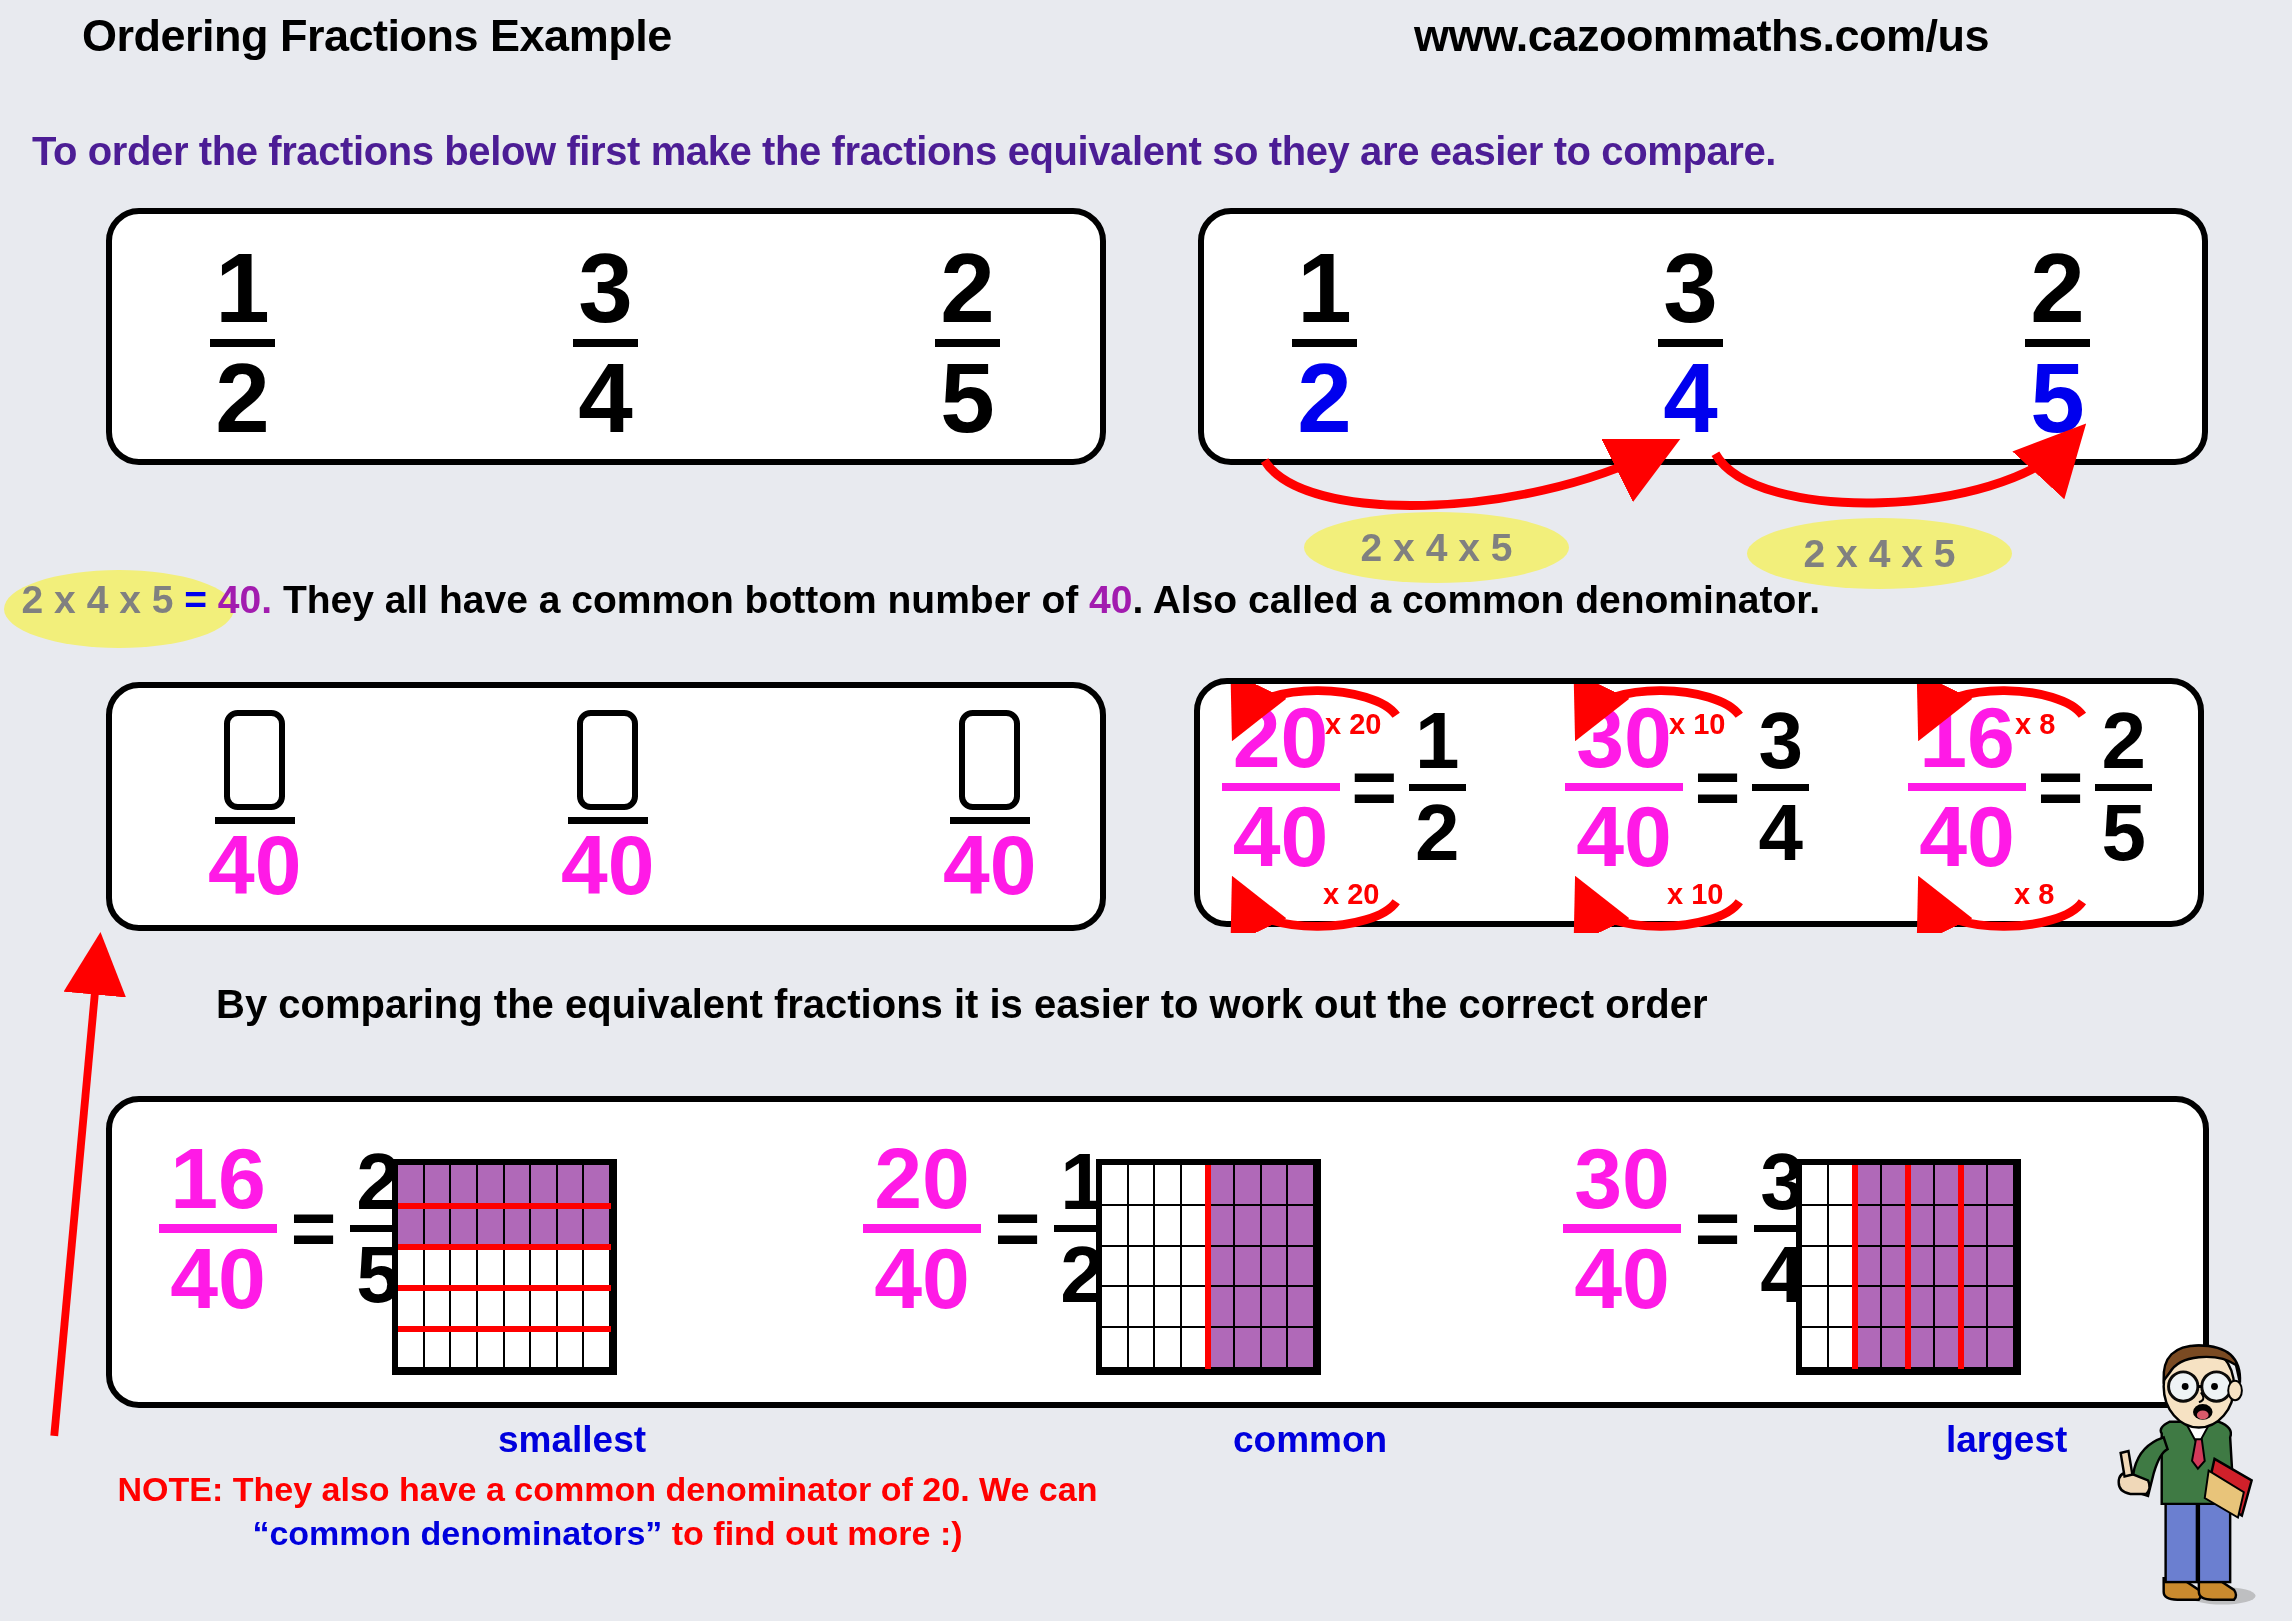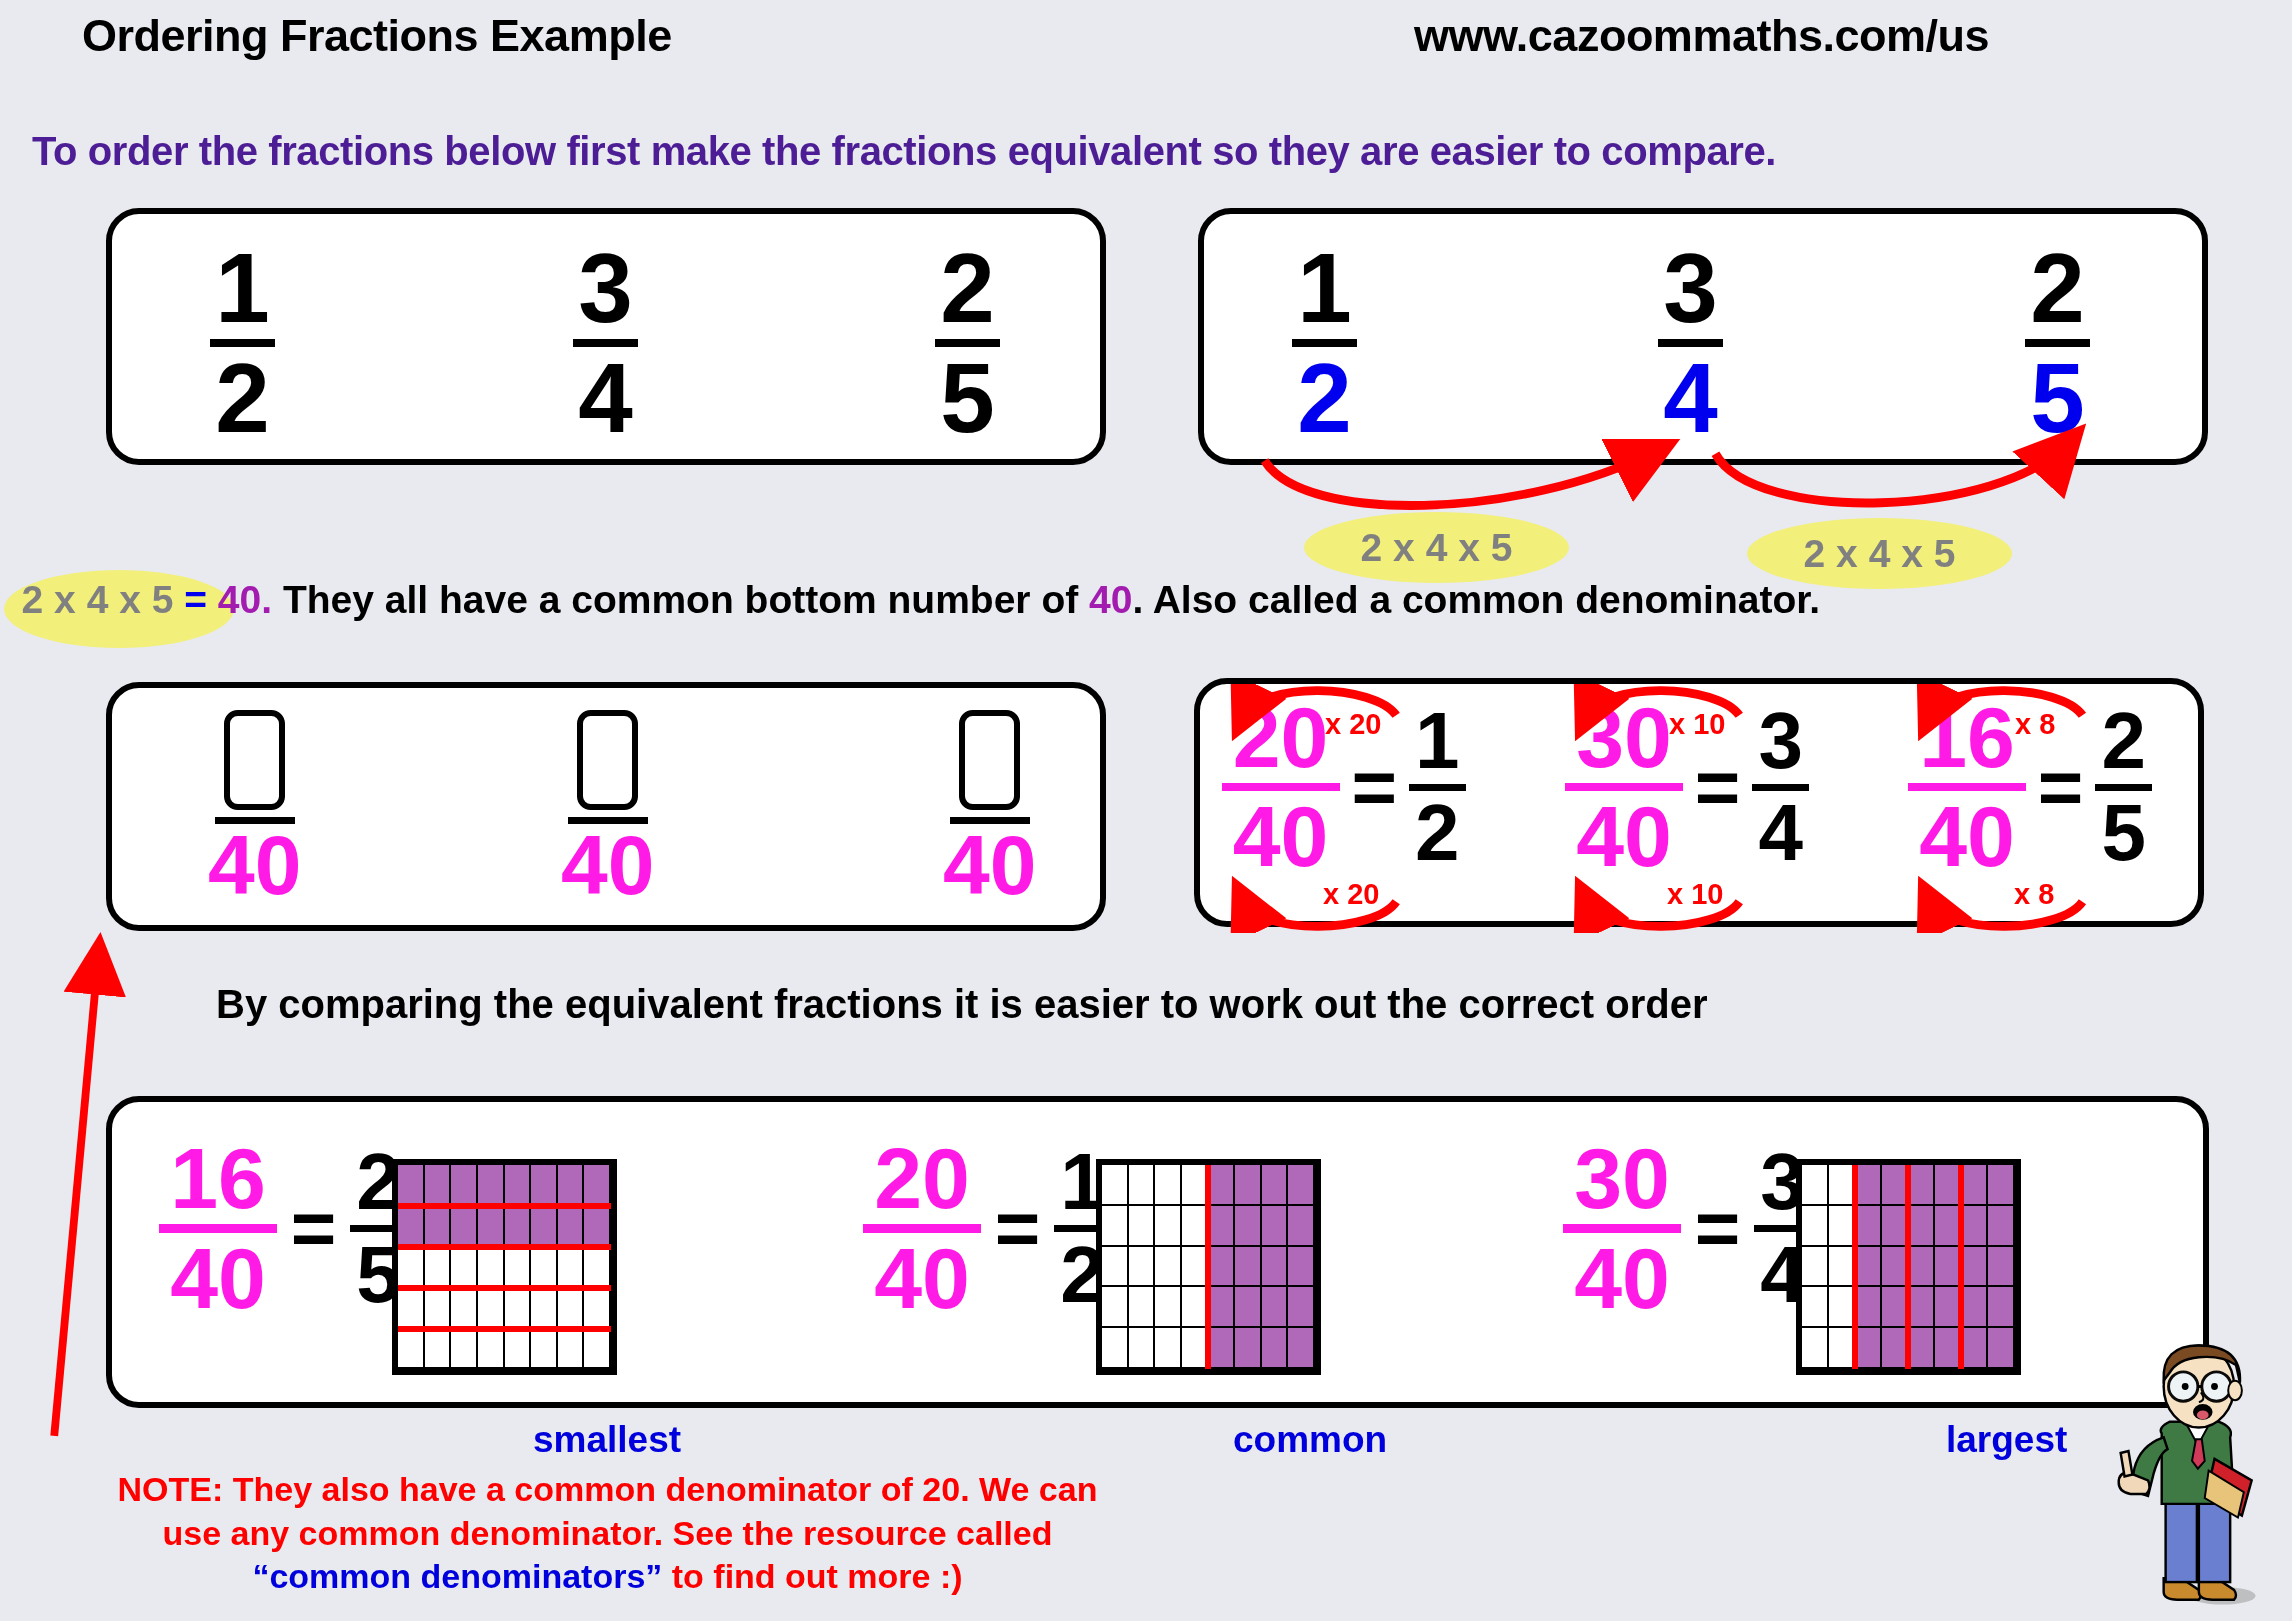--- a/index.html
+++ b/index.html
@@ -487,27 +487,26 @@
         <div class="cell shaded"></div>
           <div class="cell shaded"></div>
           <div class="cell shaded"></div>
       </div>
       <div class="redline-v" style="left:50px;"></div>
       <div class="redline-v" style="left:103px;"></div>
       <div class="redline-v" style="left:156px;"></div>
     </div>
   </div>
 
-  <div class="orderlab" style="left:498px; top:1419px;margin-left:35px;">smallest</div>
+  <div class="orderlab" style="left:498px; top:1419px;">smallest</div>
   <div class="orderlab" style="left:1233px; top:1419px;">common</div>
   <div class="orderlab" style="left:1946px; top:1419px;">largest</div>
 
   <div class="note">
     <div>NOTE: They also have a common denominator of 20. We can</div>
-    <div>use any common denominator. See the resource called</div>
     <div>
       <span class="bluebit">“common denominators”</span><span> to find out more :)</span>
     </div>
   </div>
 
 
   <svg width="176" height="265" viewBox="0 0 180 270" style="position:absolute; left:2105px; top:1343px;">
 
     <ellipse cx="120" cy="258" rx="34" ry="9" fill="#9b9b9b" opacity="0.55"></ellipse>
     <path d="M60,240 L60,254 Q60,262 74,262 L96,262 Q100,258 96,252 L78,240 Z" fill="#c98a2e" stroke="#000" stroke-width="2.5"></path>

